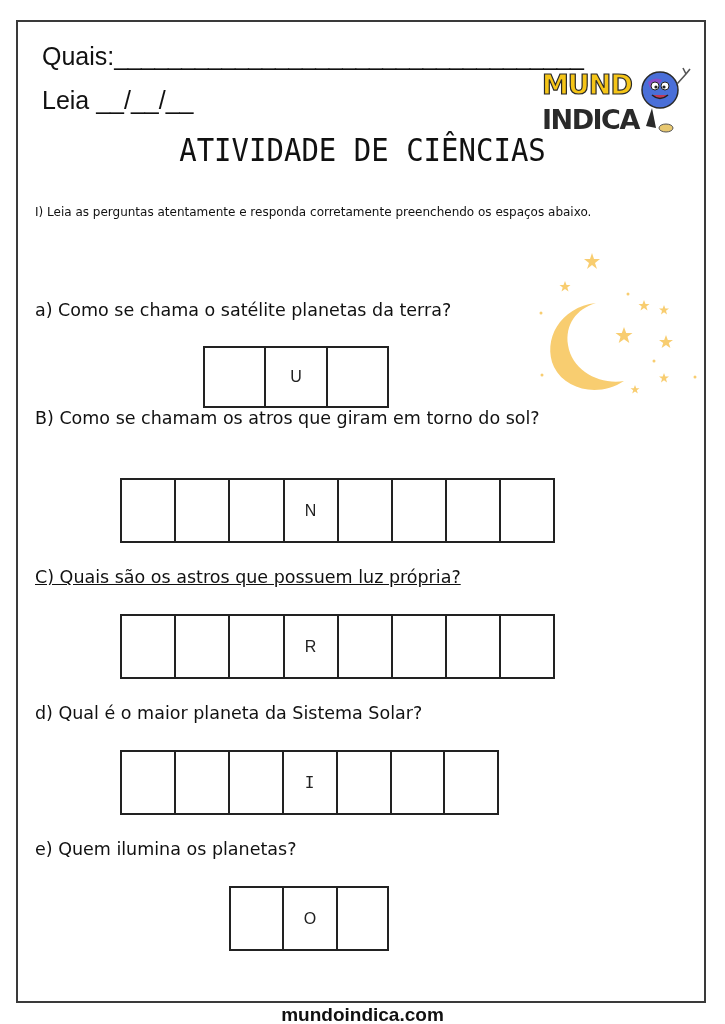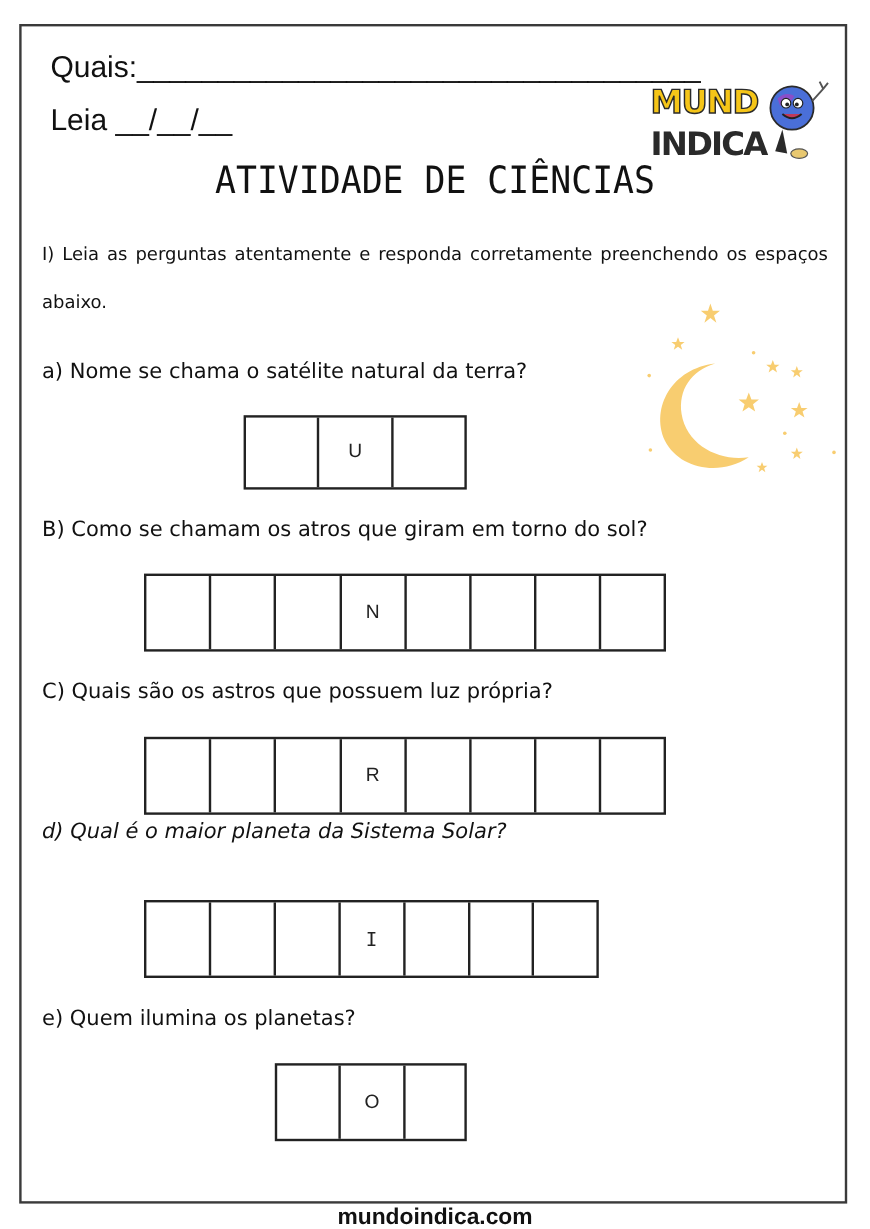--- a/index.html
+++ b/index.html
@@ -2,21 +2,21 @@
 <html><head>
 <meta charset="utf-8">
 <style>
   html, body { margin:0; padding:0; background:#ffffff; }
   body { width:725px; height:1024px; position:relative; overflow:hidden; font-family:"DejaVu Sans", sans-serif; color:#111; }
   .sheet { position:absolute; left:16px; top:20px; width:690px; height:983px; border:2px solid #3a3a3a; box-sizing:border-box; }
   .abs { position:absolute; }
   .hdr { font-family:"Liberation Sans", sans-serif; font-size:25px; color:#111; white-space:nowrap; }
   .title { font-family:"DejaVu Sans Mono", monospace; font-size:29px; letter-spacing:0px; left:0; width:725px; text-align:center; top:133px; transform:scaleY(1.08); }
   .q { font-family:"DejaVu Sans", sans-serif; font-size:17.5px; color:#111; white-space:nowrap; }
-  .instr { left:35px; width:655px; font-family:"DejaVu Sans", sans-serif; font-size:15px; line-height:40px; text-align:justify; text-align-last:left; }
+  .instr { left:35px; width:655px; font-family:"DejaVu Sans", sans-serif; font-size:12px; line-height:40px; text-align:justify; text-align-last:left; }
   .grid { position:absolute; display:flex; border:2px solid #222; box-sizing:border-box; }
   .cell { box-sizing:border-box; border-right:2px solid #222; display:flex; align-items:center; justify-content:center; font-family:"Liberation Sans", sans-serif; font-size:16px; color:#222; height:100%; }
   .cell:last-child { border-right:none; }
   .footer { left:0; width:725px; top:1004px; text-align:center; font-family:"Liberation Sans", sans-serif; font-weight:bold; font-size:19px; color:#111; }
   .logo { left:540px; top:32px; width:160px; height:72px;margin-top:34px; }
 </style>
 </head>
 <body>
 
 <div class="sheet"></div>
@@ -61,52 +61,52 @@
       <polygon points="115,140 116.2,143.2 119.5,143.2 116.8,145.2 117.8,148.5 115,146.5 112.2,148.5 113.2,145.2 110.5,143.2 113.8,143.2"></polygon>
       <circle cx="108" cy="49" r="1.5"></circle>
       <circle cx="21" cy="68" r="1.5"></circle>
       <circle cx="134" cy="116" r="1.5"></circle>
       <circle cx="22" cy="130" r="1.5"></circle>
       <circle cx="175" cy="132" r="1.5"></circle>
     </g>
   </svg>
 </div>
 
-<div class="abs q" style="left:35px; top:300px;">a) Nome se chama o satélite natural da terra?</div>
+<div class="abs q" style="left:35px; top:300px;">a) Como se chama o satélite planetas da terra?</div>
 <div class="grid" style="left:203px; top:346px; width:186px; height:62px;">
   <div class="cell" style="width:62px;"></div>
   <div class="cell" style="width:62px;">U</div>
   <div class="cell" style="width:60px;"></div>
 </div>
 
-<div class="abs q" style="left:35px; top:432px;">B) Como se chamam os atros que giram em torno do sol?</div>
+<div class="abs q" style="left:35px; top:408px;">B) Como se chamam os atros que giram em torno do sol?</div>
 <div class="grid" style="left:120px; top:478px; width:435px; height:65px;">
   <div class="cell" style="width:54.4px;"></div>
   <div class="cell" style="width:54.4px;"></div>
   <div class="cell" style="width:54.4px;"></div>
   <div class="cell" style="width:54.4px;">N</div>
   <div class="cell" style="width:54.4px;"></div>
   <div class="cell" style="width:54.4px;"></div>
   <div class="cell" style="width:54.4px;"></div>
   <div class="cell" style="width:52px;"></div>
 </div>
 
-<div class="abs q" style="left:35px; top:567px;">C) Quais são os astros que possuem luz própria?</div>
+<div class="abs q" style="left:35px; top:567px;text-decoration:underline;">C) Quais são os astros que possuem luz própria?</div>
 <div class="grid" style="left:120px; top:614px; width:435px; height:65px;">
   <div class="cell" style="width:54.4px;"></div>
   <div class="cell" style="width:54.4px;"></div>
   <div class="cell" style="width:54.4px;"></div>
   <div class="cell" style="width:54.4px;">R</div>
   <div class="cell" style="width:54.4px;"></div>
   <div class="cell" style="width:54.4px;"></div>
   <div class="cell" style="width:54.4px;"></div>
   <div class="cell" style="width:52px;"></div>
 </div>
 
-<div class="abs q" style="left:35px; top:683px;font-style:italic;">d) Qual é o maior planeta da Sistema Solar?</div>
+<div class="abs q" style="left:35px; top:703px;">d) Qual é o maior planeta da Sistema Solar?</div>
 <div class="grid" style="left:120px; top:750px; width:379px; height:65px;">
   <div class="cell" style="width:54.3px;"></div>
   <div class="cell" style="width:54.3px;"></div>
   <div class="cell" style="width:54.3px;"></div>
   <div class="cell" style="width:54.3px;font-family:'DejaVu Sans Mono',monospace;">I</div>
   <div class="cell" style="width:54.3px;"></div>
   <div class="cell" style="width:54.3px;"></div>
   <div class="cell" style="width:52px;"></div>
 </div>
 

